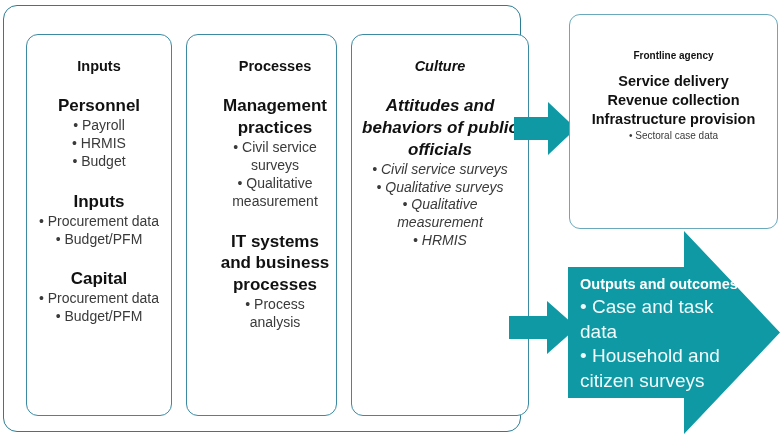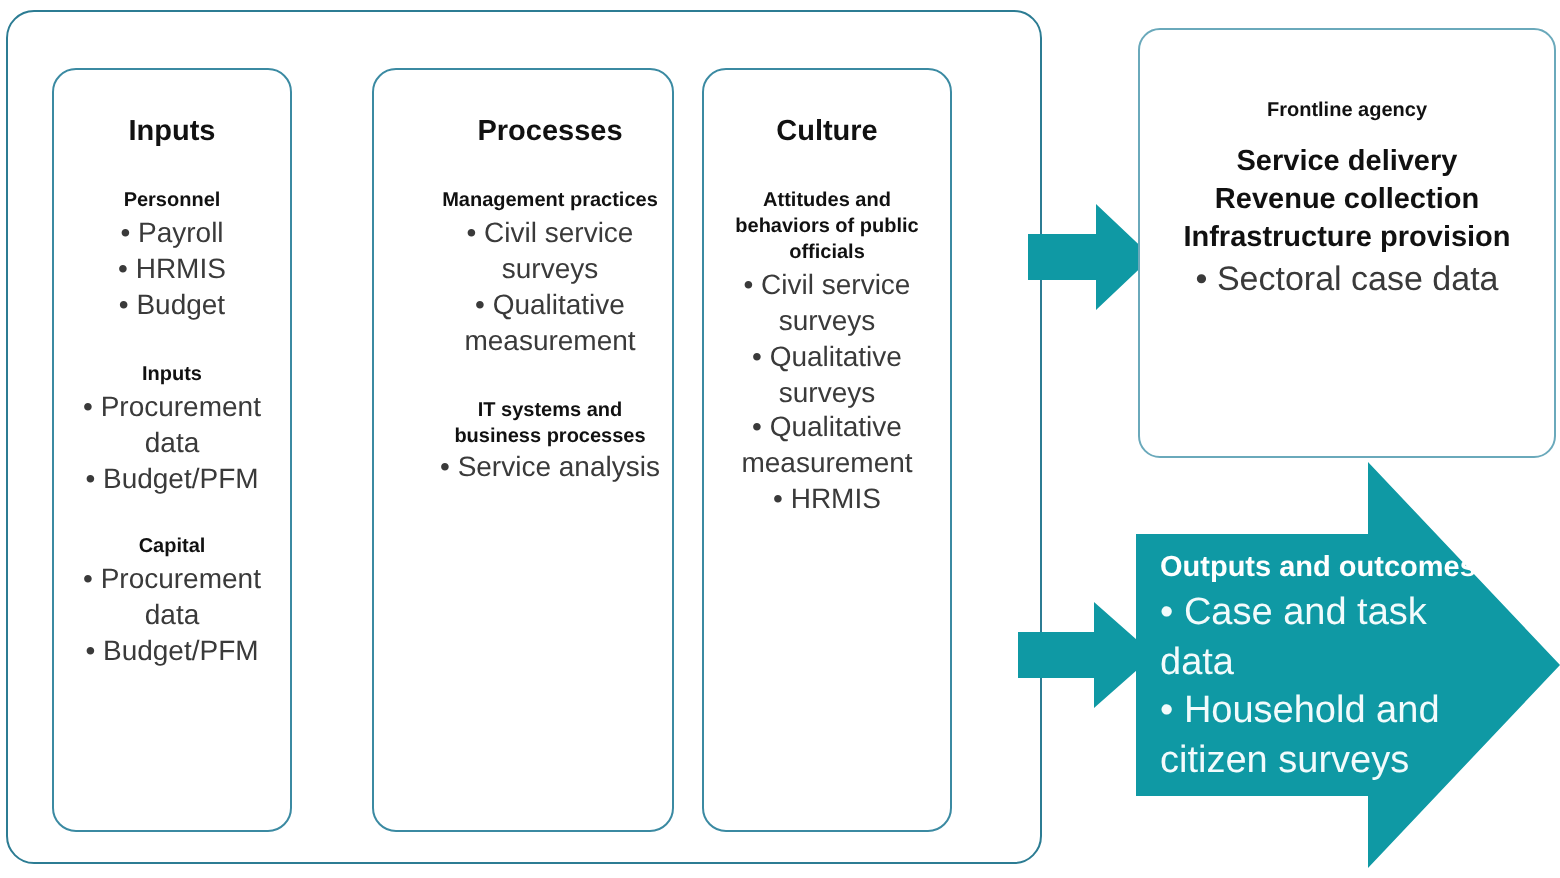--- a/index.html
+++ b/index.html
@@ -36,38 +36,38 @@
     position: absolute;
     top: 28px;
     height: 382px;
     border: 1.5px solid #3b8aa2;
     border-radius: 12px;
     background: #ffffff;
     box-sizing: border-box;
     text-align: center;
     padding: 0 6px;
   }
-  .pillar-1 { left: 22px;  width: 120px; }
+  .pillar-1 { left: 22px;  width: 146px; }
   .pillar-2 { left: 182px; width: 151px; padding-left: 33px; }
-  .pillar-3 { left: 347px; width: 125px; }
+  .pillar-3 { left: 347px; width: 178px; font-style: italic; }
 
   .pillar-title {
     font-weight: bold;
     font-size: 14.5px;
     color: #111111;
     margin-top: 23px;
     line-height: 1.2;
   }
 
   .group {
     margin-top: 20px;
   }
   .group-head {
     font-weight: bold;
-    font-size: 10px;
+    font-size: 17px;
     color: #111111;
     line-height: 1.28;
   }
   .bullets {
     margin: 0;
     padding: 0;
     list-style: none;
   }
   .bullets li {
     font-size: 14px;
@@ -112,21 +112,21 @@
   .frontline-lines {
     margin-top: 10px;
   }
   .frontline-lines .strong-line {
     font-weight: bold;
     font-size: 14.5px;
     color: #111111;
     line-height: 1.32;
   }
   .frontline-lines .bullet-line {
-    font-size: 17px;
+    font-size: 10px;
     color: #3a3a3a;
     line-height: 1.32;
   }
   .frontline-lines .bullet-line::before {
     content: "\2022\00a0";
   }
 
   
   .outputs-arrow-wrap {
     position: absolute;
@@ -211,21 +211,21 @@
         <div class="group-head">Management practices</div>
         <ul class="bullets">
           <li>Civil service surveys</li>
           <li>Qualitative measurement</li>
         </ul>
       </div>
 
       <div class="group">
         <div class="group-head">IT systems and business processes</div>
         <ul class="bullets">
-          <li>Service analysis</li>
+          <li>Process analysis</li>
         </ul>
       </div>
     </div>
 
     <div class="pillar pillar-3">
       <div class="pillar-title">Culture</div>
 
       <div class="group">
         <div class="group-head">Attitudes and behaviors of public officials</div>
         <ul class="bullets">

